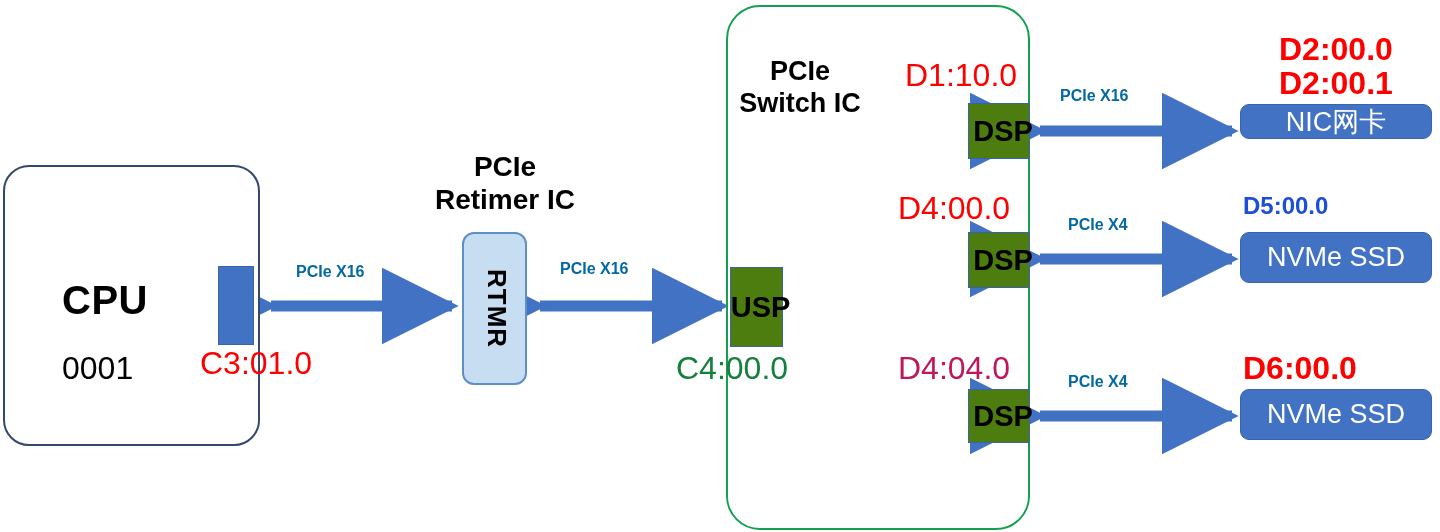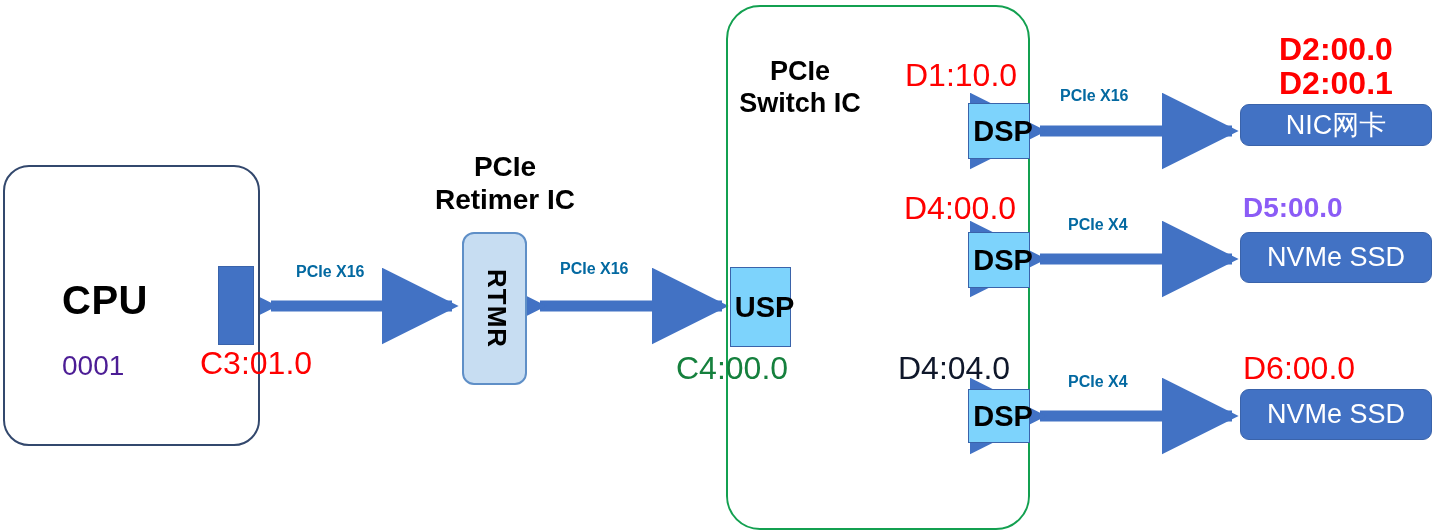--- a/index.html
+++ b/index.html
@@ -30,22 +30,22 @@
   }
   .cpu-label {
     left: 62px; top: 278px;
     font-size: 40px;
     font-weight: bold;
     color: #000000;
     letter-spacing: 0.5px;
   }
   .cpu-id {
     left: 62px; top: 350px;
-    font-size: 28px;
-    color: #4c1d95;
+    font-size: 32px;
+    color: #000000;
   }
   .cpu-port {
     left: 218px; top: 266px;
     width: 36px; height: 79px;
     background: #4272c4;
     border: 1px solid #3a63aa;
     box-sizing: border-box;
   }
   .cpu-port-id {
     left: 200px; top: 345px;
@@ -100,61 +100,61 @@
     width: 152px;
     text-align: center;
     font-size: 27px;
     font-weight: bold;
     color: #000000;
     line-height: 1.2;
   }
 
   
   .port {
-    background: #7dd3fc;
+    background: #4d7c0f;
     border: 1px solid #3a63aa;
     box-sizing: border-box;
     color: #000000;
     font-size: 29px;
     font-weight: bold;
     display: flex;
     align-items: center;
     justify-content: center;
     padding-left: 8px;
   }
-  .usp { left: 730px; top: 267px; width: 61px; height: 80px; }
+  .usp { left: 730px; top: 267px; width: 53px; height: 80px; }
   .usp-id { left: 676px; top: 350px; font-size: 32px; color: #15803d; }
 
   .dsp1 { left: 968px; top: 103px; width: 62px; height: 56px; }
   .dsp2 { left: 968px; top: 232px; width: 62px; height: 56px; }
   .dsp3 { left: 968px; top: 389px; width: 62px; height: 54px; }
 
   .dsp1-id { left: 905px; top: 57px; font-size: 32px; color: #ff0000; }
-  .dsp2-id { left: 898px; top: 190px; font-size: 32px; color: #ff0000; margin-left: 6px; }
-  .dsp3-id { left: 898px; top: 350px; font-size: 32px; color: #0f172a; }
+  .dsp2-id { left: 898px; top: 190px; font-size: 32px; color: #ff0000; }
+  .dsp3-id { left: 898px; top: 350px; font-size: 32px; color: #be185d; }
 
   
   .device {
     background: #4272c4;
     border: 1px solid #3a63aa;
     border-radius: 9px;
     box-sizing: border-box;
     color: #ffffff;
     font-size: 27px;
     display: flex;
     align-items: center;
     justify-content: center;
   }
-  .nic  { left: 1240px; top: 104px; width: 192px; height: 42px; }
+  .nic  { left: 1240px; top: 104px; width: 192px; height: 35px; }
   .ssd1 { left: 1240px; top: 232px; width: 192px; height: 51px; }
   .ssd2 { left: 1240px; top: 389px; width: 192px; height: 51px; }
 
   .nic-id  { left: 1243px; top: 33px;  font-size: 32px; color: #ff0000; line-height: 1.06; font-weight: bold; margin-left: 36px;}
-  .ssd1-id { left: 1243px; top: 192px; font-size: 28px; color: #8b5cf6; font-weight: bold;}
-  .ssd2-id { left: 1243px; top: 350px; font-size: 32px; color: #ff0000; font-weight: normal;}
+  .ssd1-id { left: 1243px; top: 192px; font-size: 24px; color: #1d4ed8; font-weight: bold;}
+  .ssd2-id { left: 1243px; top: 350px; font-size: 32px; color: #ff0000; font-weight: bold;}
 
   
   .link-label {
     font-size: 16px;
     color: #0369a1;
     white-space: nowrap;
     font-weight: bold;
   }
   .ll-cpu-rtmr   { left: 296px;  top: 263px; }
   .ll-rtmr-usp   { left: 560px;  top: 260px; }

